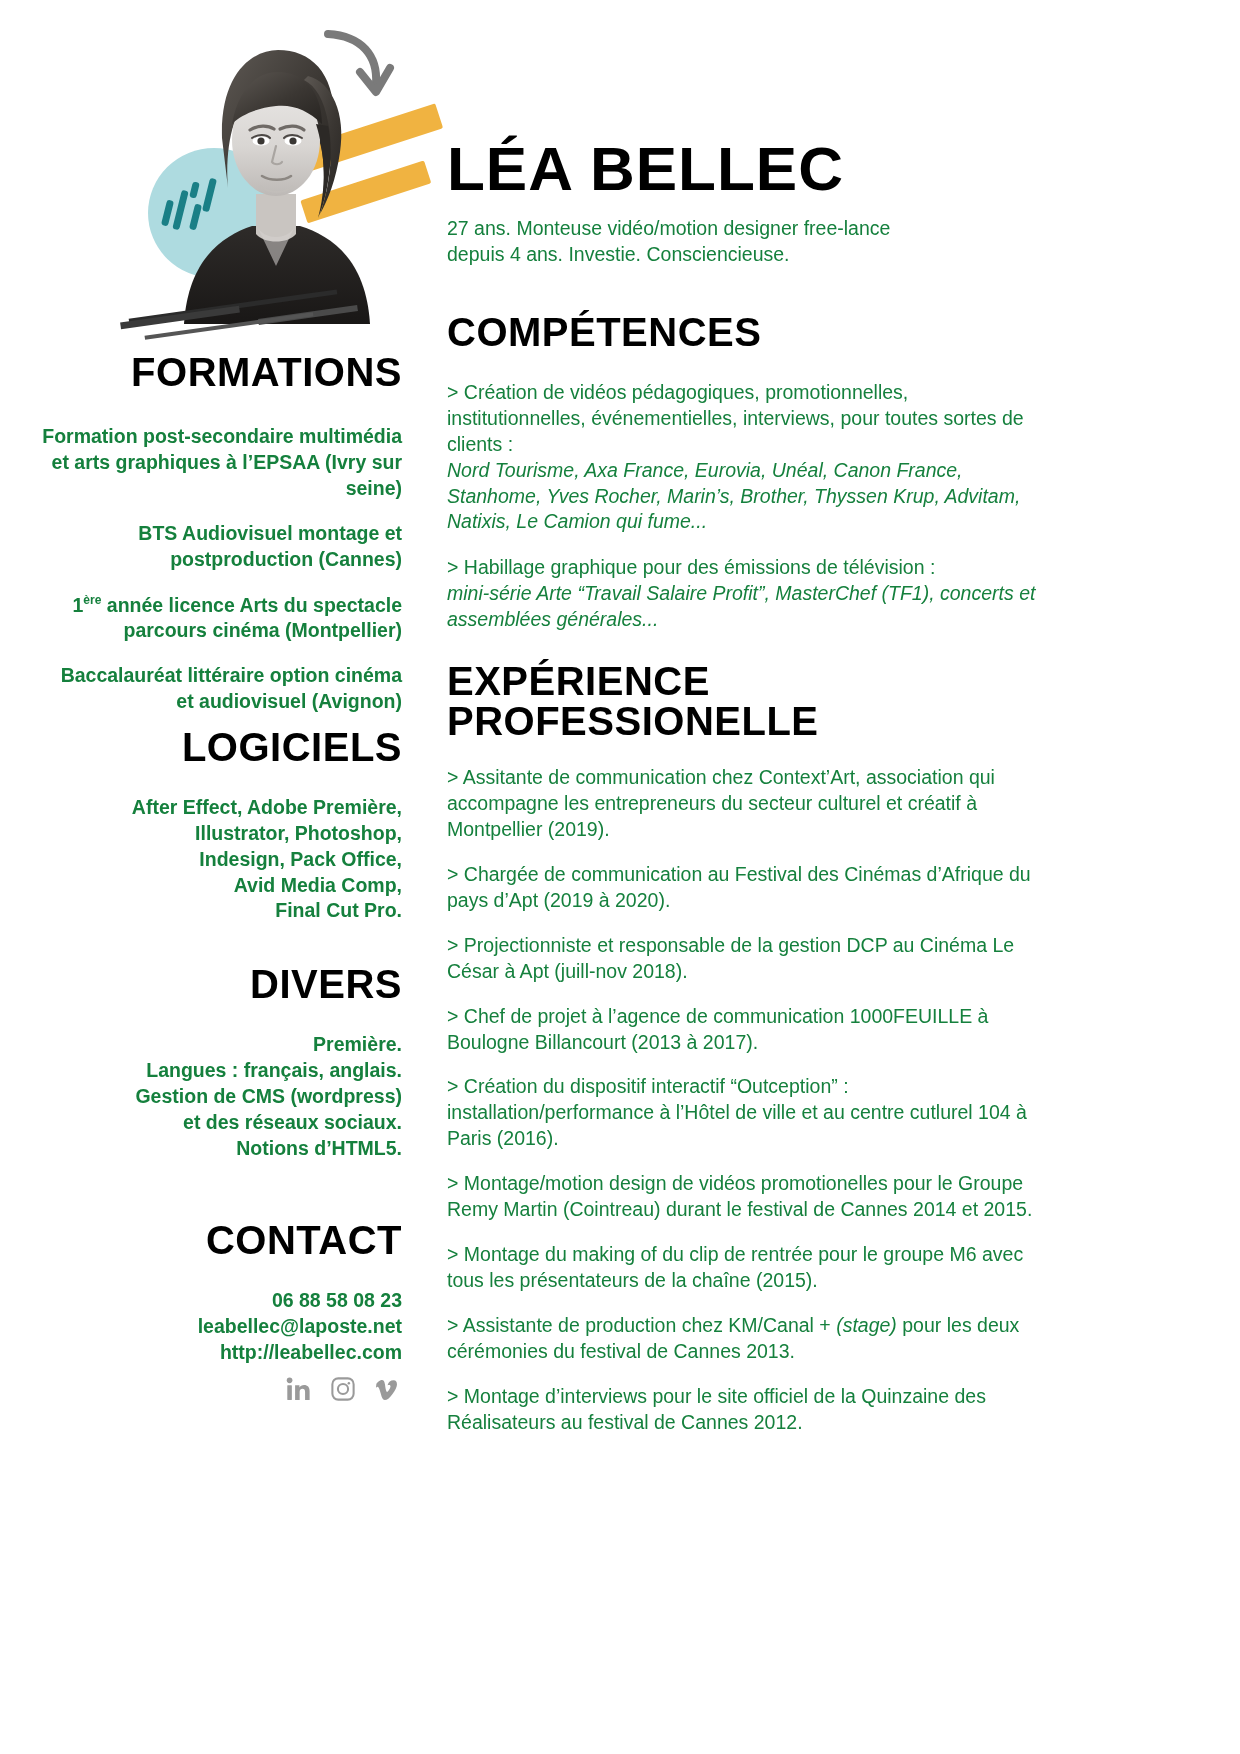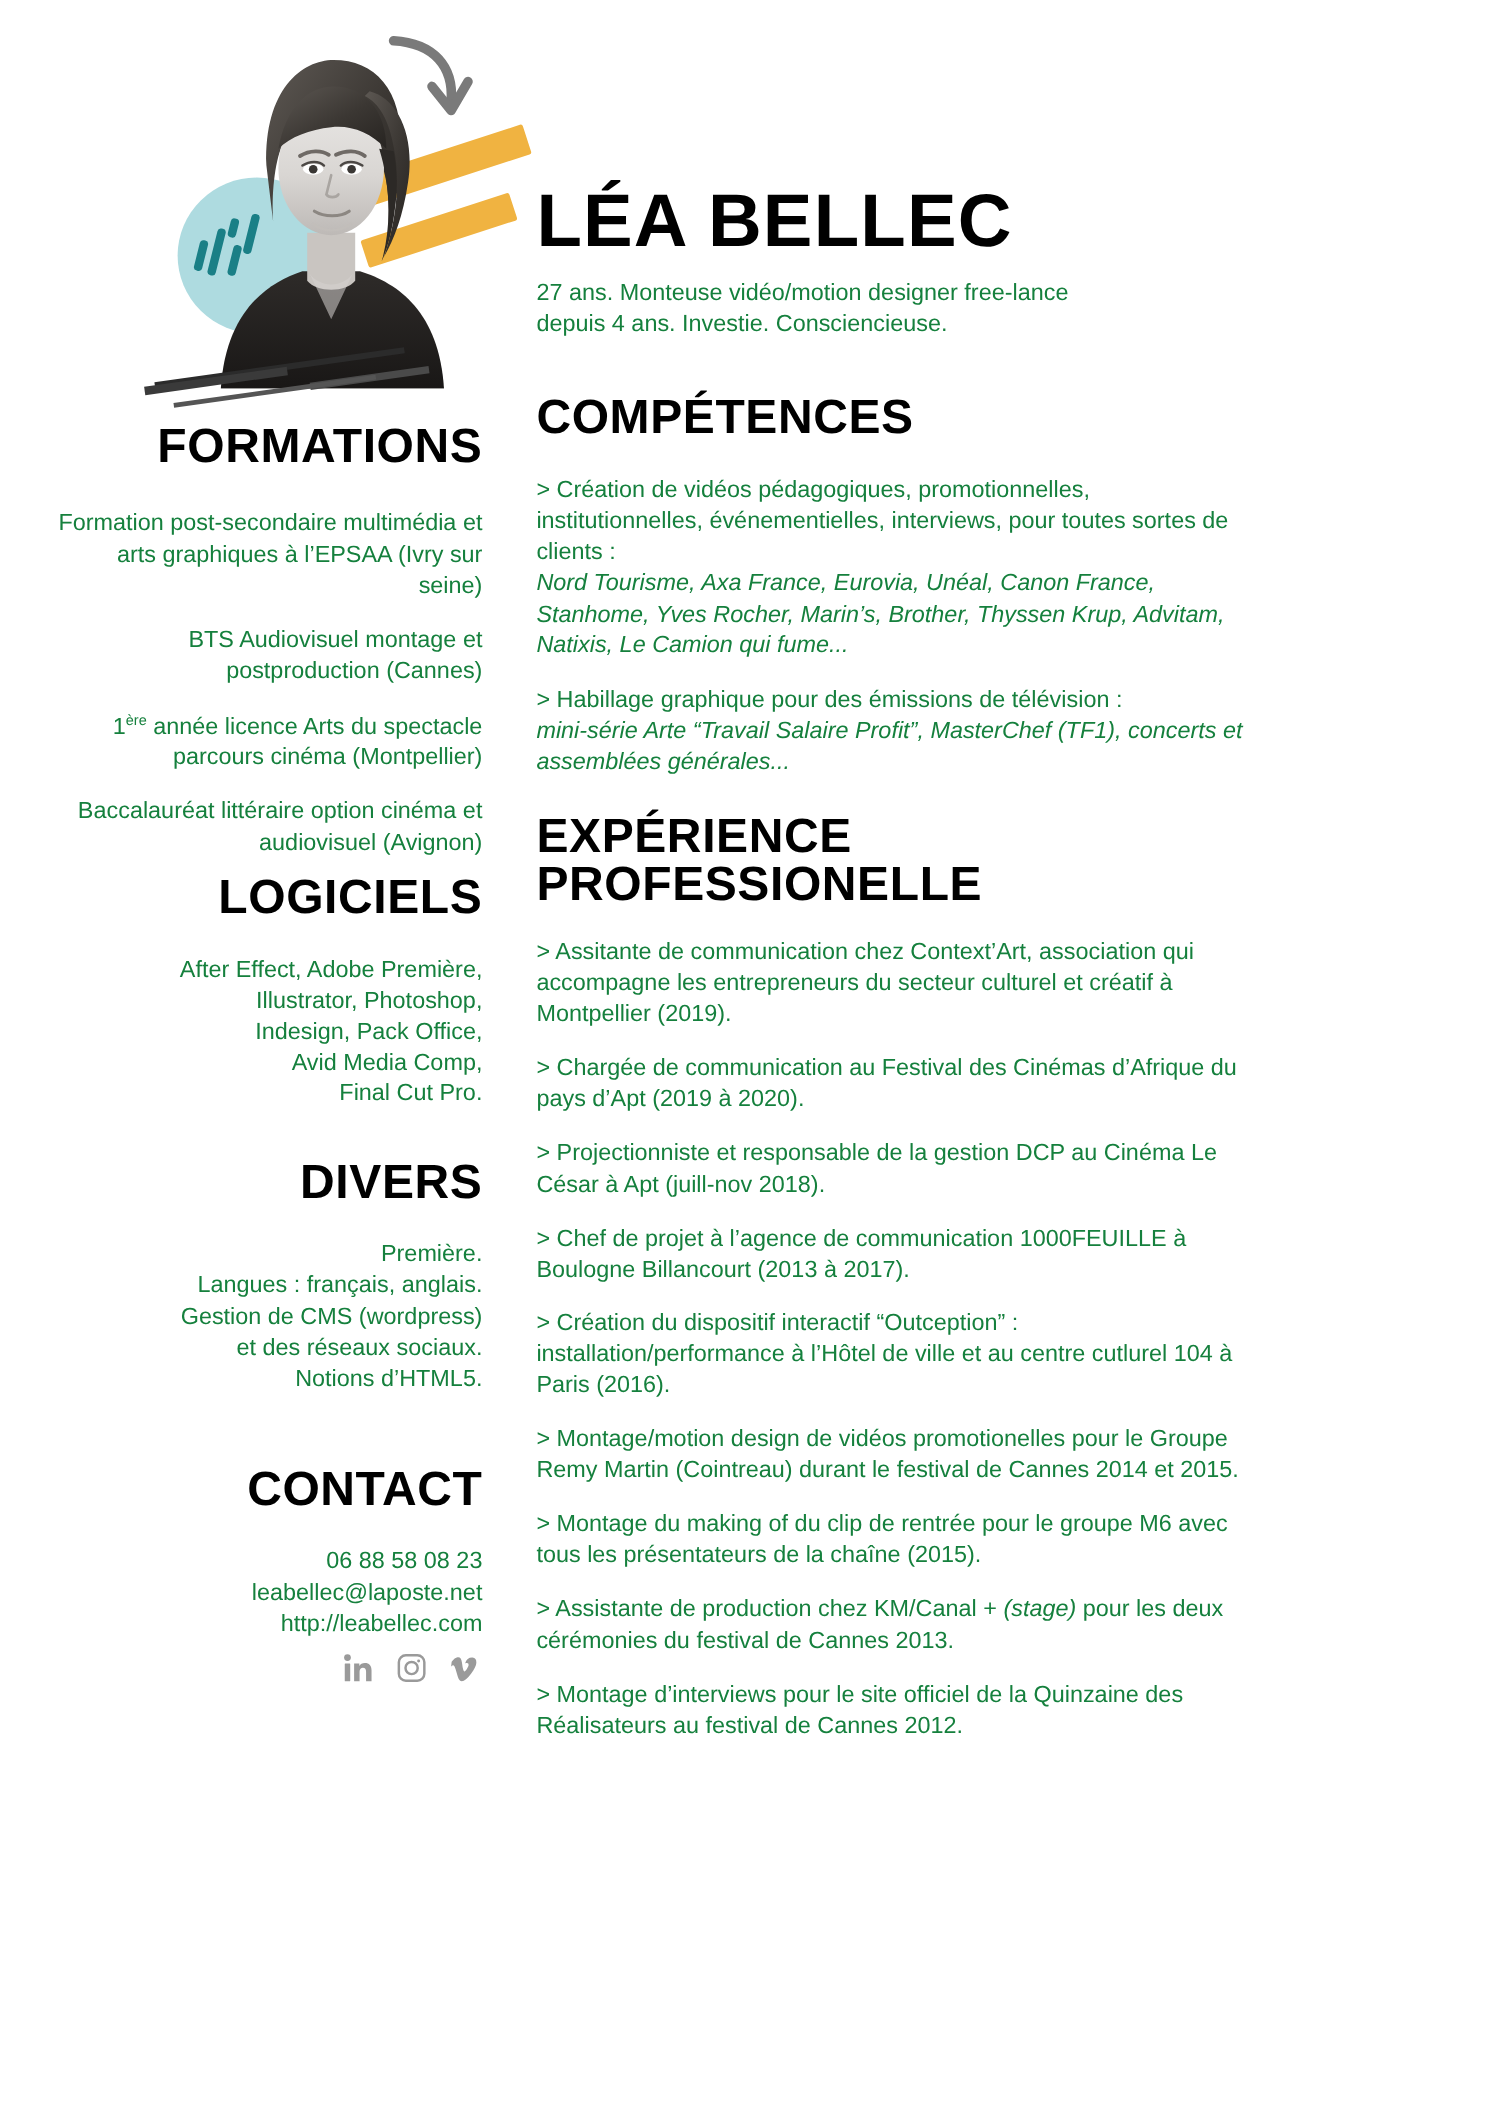--- a/index.html
+++ b/index.html
@@ -11,21 +11,21 @@
   }
 
   
   .page { position:absolute; inset:0; }
   .left-col {
     position:absolute; left:0; top:0; width:420px; height:100%;
     padding-left:41px; padding-right:18px;
     text-align:right;
   }
   .right-col {
-    position:absolute; left:447px; top:16px; width:600px;
+    position:absolute; left:447px; top:0; width:600px;
   }
 
   
   .h-section {
     font-family:"Liberation Sans Narrow","Liberation Sans", sans-serif;
     font-weight:bold;
     font-stretch:condensed;
     letter-spacing:0.5px;
     color:#000;
     line-height:1.0;
@@ -34,21 +34,21 @@
   .right-col .h-section { font-size:40px; text-align:left; }
 
   .name-title {
     font-family:"Liberation Sans Narrow","Liberation Sans", sans-serif;
     font-weight:bold; font-size:62px; line-height:1.0;
     letter-spacing:1px; color:#000;
   }
 
   
   .body-txt { font-size:19.5px; line-height:1.33; color:#15803d; }
-  .left-col .body-txt { text-align:right; }
+  .left-col .body-txt { text-align:right;font-weight:bold; }
   .right-col .body-txt { text-align:left; }
   .italic { font-style:italic; }
   .para { margin-bottom:19px; }
   .para:last-child { margin-bottom:0; }
 
   
   .photo-block {
     position:absolute; left:108px; top:18px; width:312px; height:326px;
   }
   .blob {

